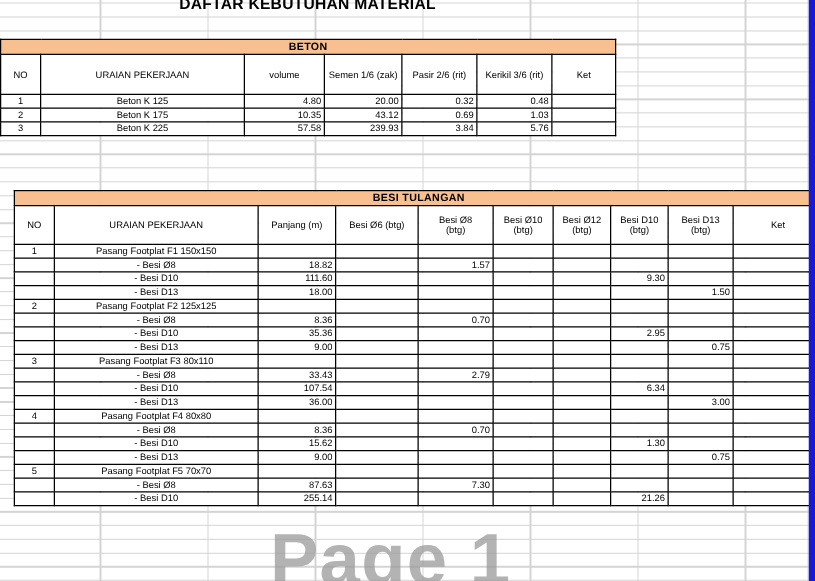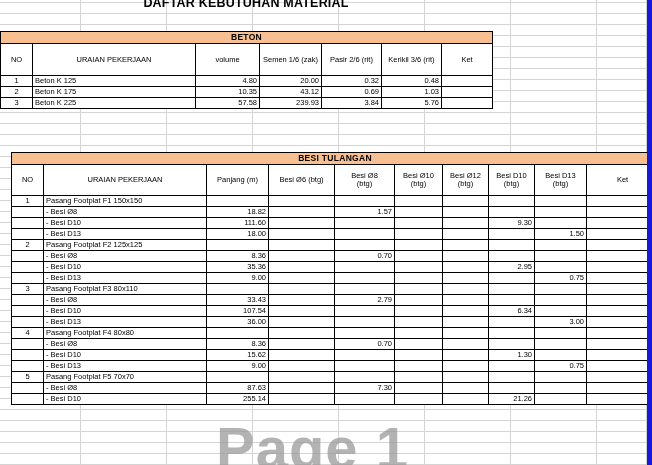--- a/index.html
+++ b/index.html
@@ -108,21 +108,21 @@
   .hdr td {
     text-align: center;
     vertical-align: middle;
     white-space: normal;
     line-height: 1.05;
     font-size: 7.5px;
   }
 
   .c  { text-align: center; }
   .r  { text-align: right;  padding-right: 3px; }
-  .l  { text-align: left;   padding-left: 3px; }
+  .l  { text-align: center;   padding-left: 3px; }
 
   
   .dot-top    { border-top: 1px dotted #333 !important; }
 
   .bold { font-weight: bold; }
 
   .sub { padding-left: 9px; }
 
   
   .cellwrap { position: relative; }

